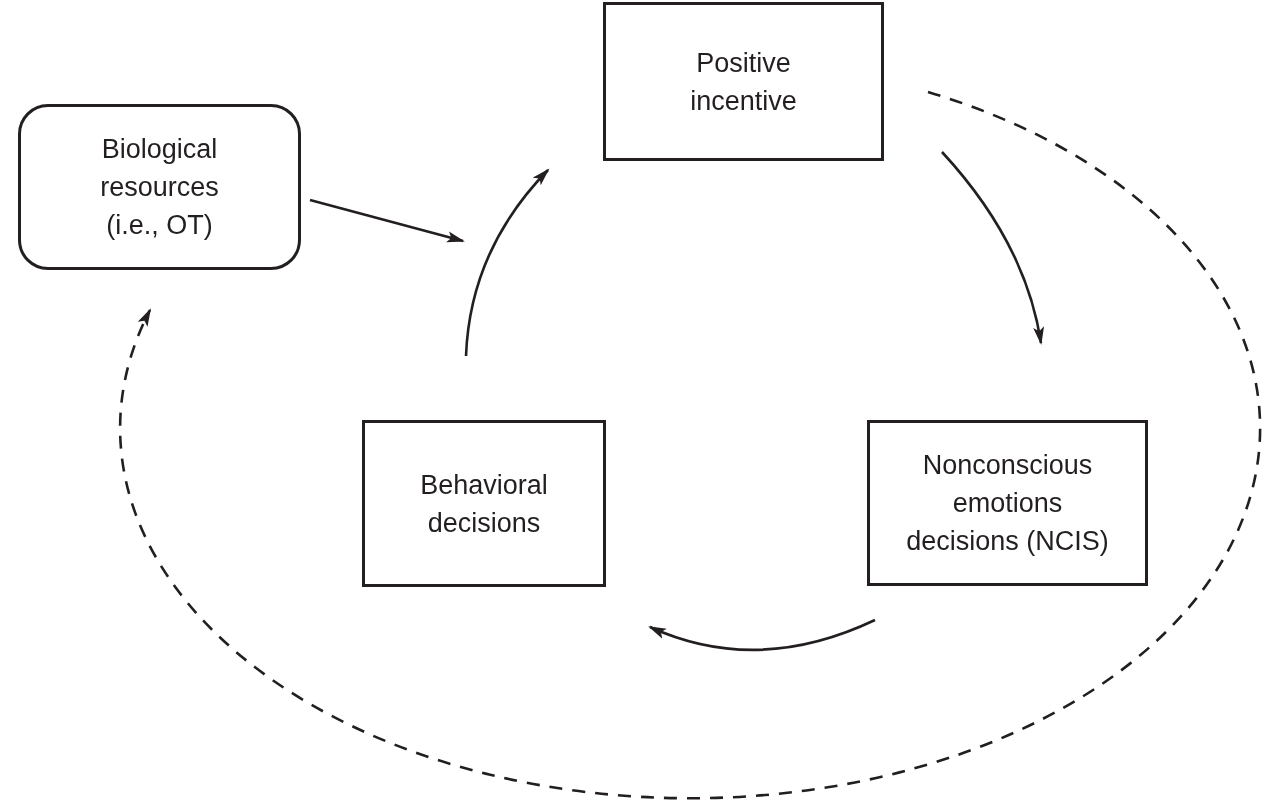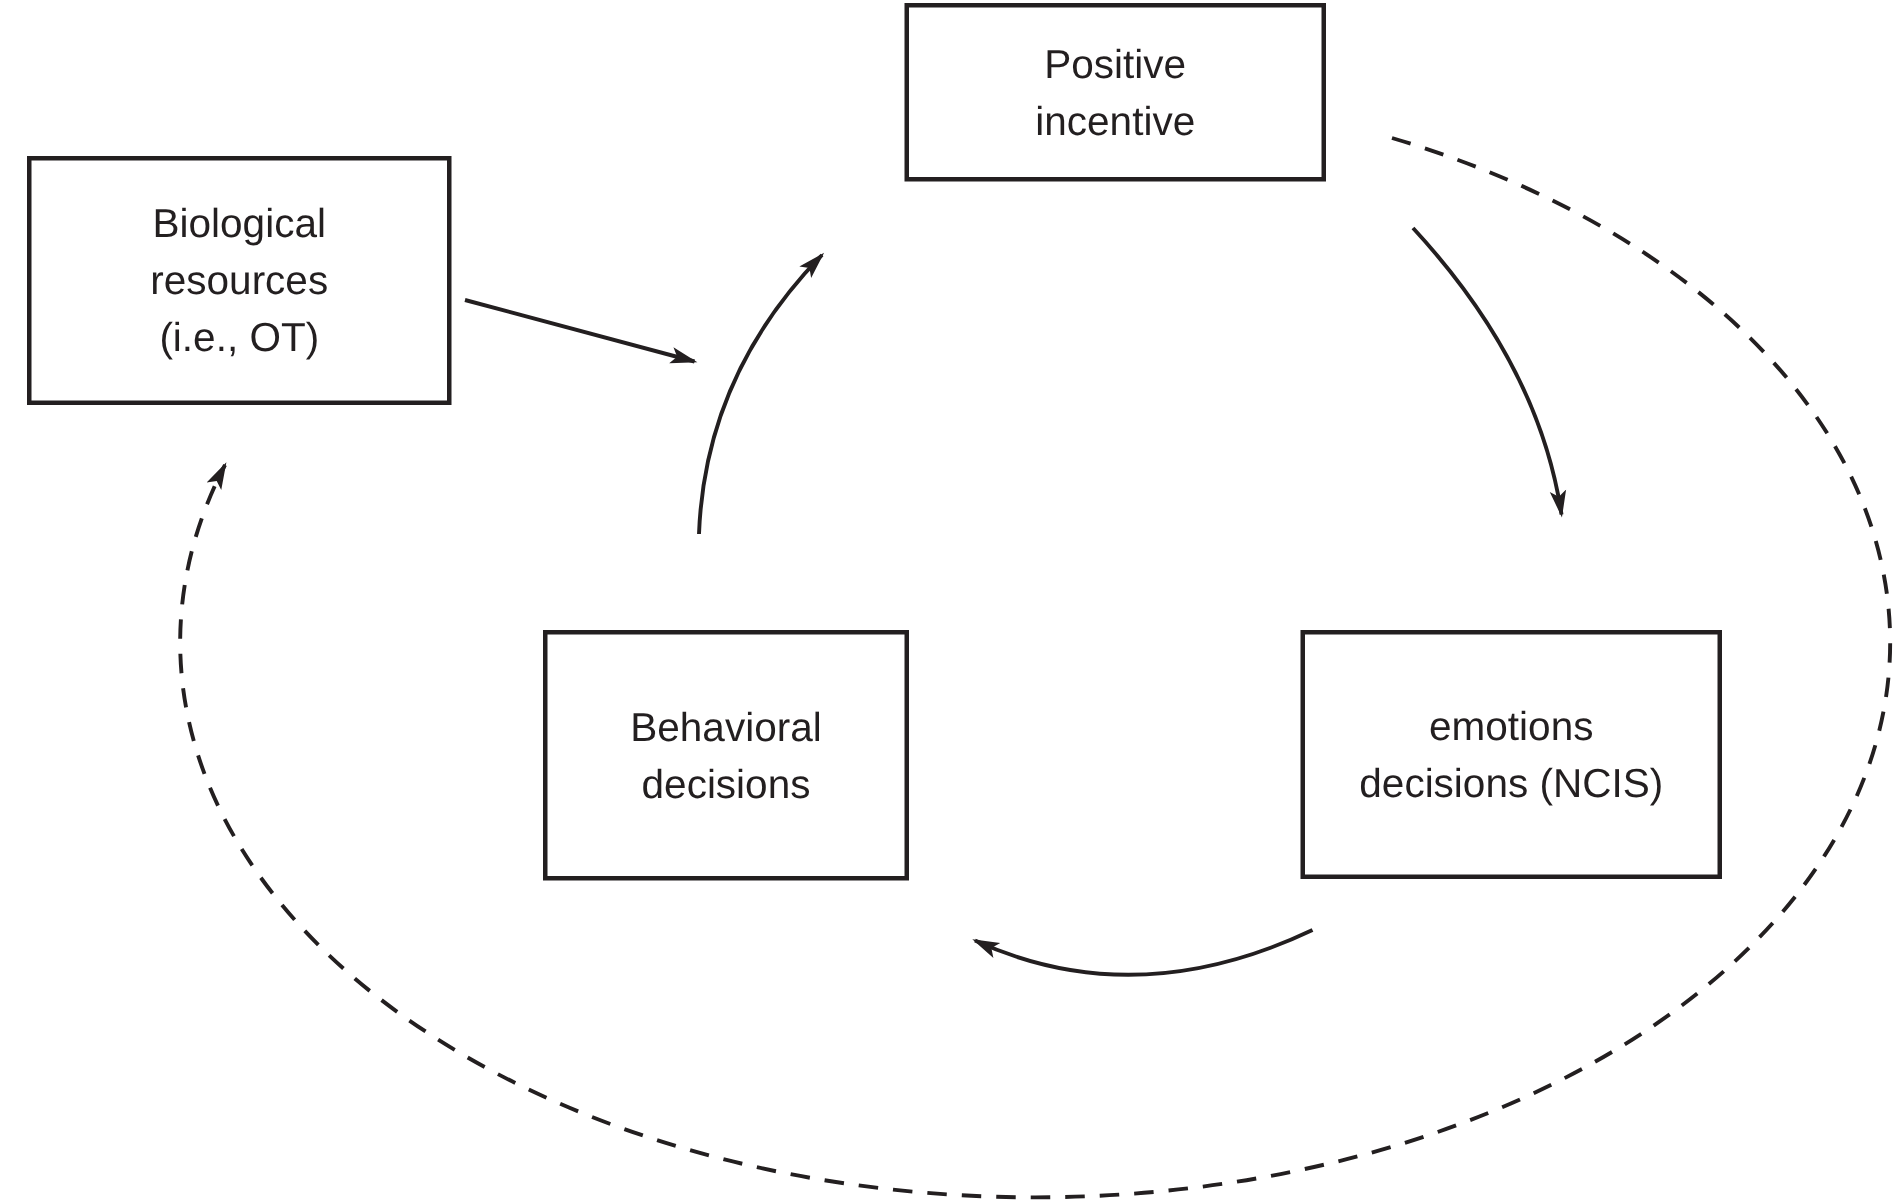--- a/index.html
+++ b/index.html
@@ -39,22 +39,22 @@
     background: var(--bg);
     display: flex;
     flex-direction: column;
     align-items: center;
     justify-content: center;
     text-align: center;
     color: var(--line);
     font-size: 27px;
     line-height: 38px;
   }
-  .node-biological  { left: 18px;  top: 104px; width: 283px; height: 166px; }
-  .node-positive    { left: 603px; top: 2px;   width: 281px; height: 119px; }
+  .node-biological  { left: 18px;  top: 104px; width: 283px; height: 166px; border-radius: 30px; }
+  .node-positive    { left: 603px; top: 2px;   width: 281px; height: 159px; }
   .node-behavioral  { left: 362px; top: 420px; width: 244px; height: 167px; }
   .node-ncis        { left: 867px; top: 420px; width: 281px; height: 166px; }
 </style>
 </head>
 <body>
 
 <div class="stage">
 
   <svg class="arrows-layer" viewBox="0 0 1268 800" xmlns="http://www.w3.org/2000/svg">
     <defs>
@@ -84,17 +84,18 @@
     <div>Positive</div>
     <div>incentive</div>
   </div>
 
   <div class="node node-behavioral">
     <div>Behavioral</div>
     <div>decisions</div>
   </div>
 
   <div class="node node-ncis">
+    <div>Nonconscious</div>
     <div>emotions</div>
     <div>decisions (NCIS)</div>
   </div>
 
 </div>
 
 </body></html>

